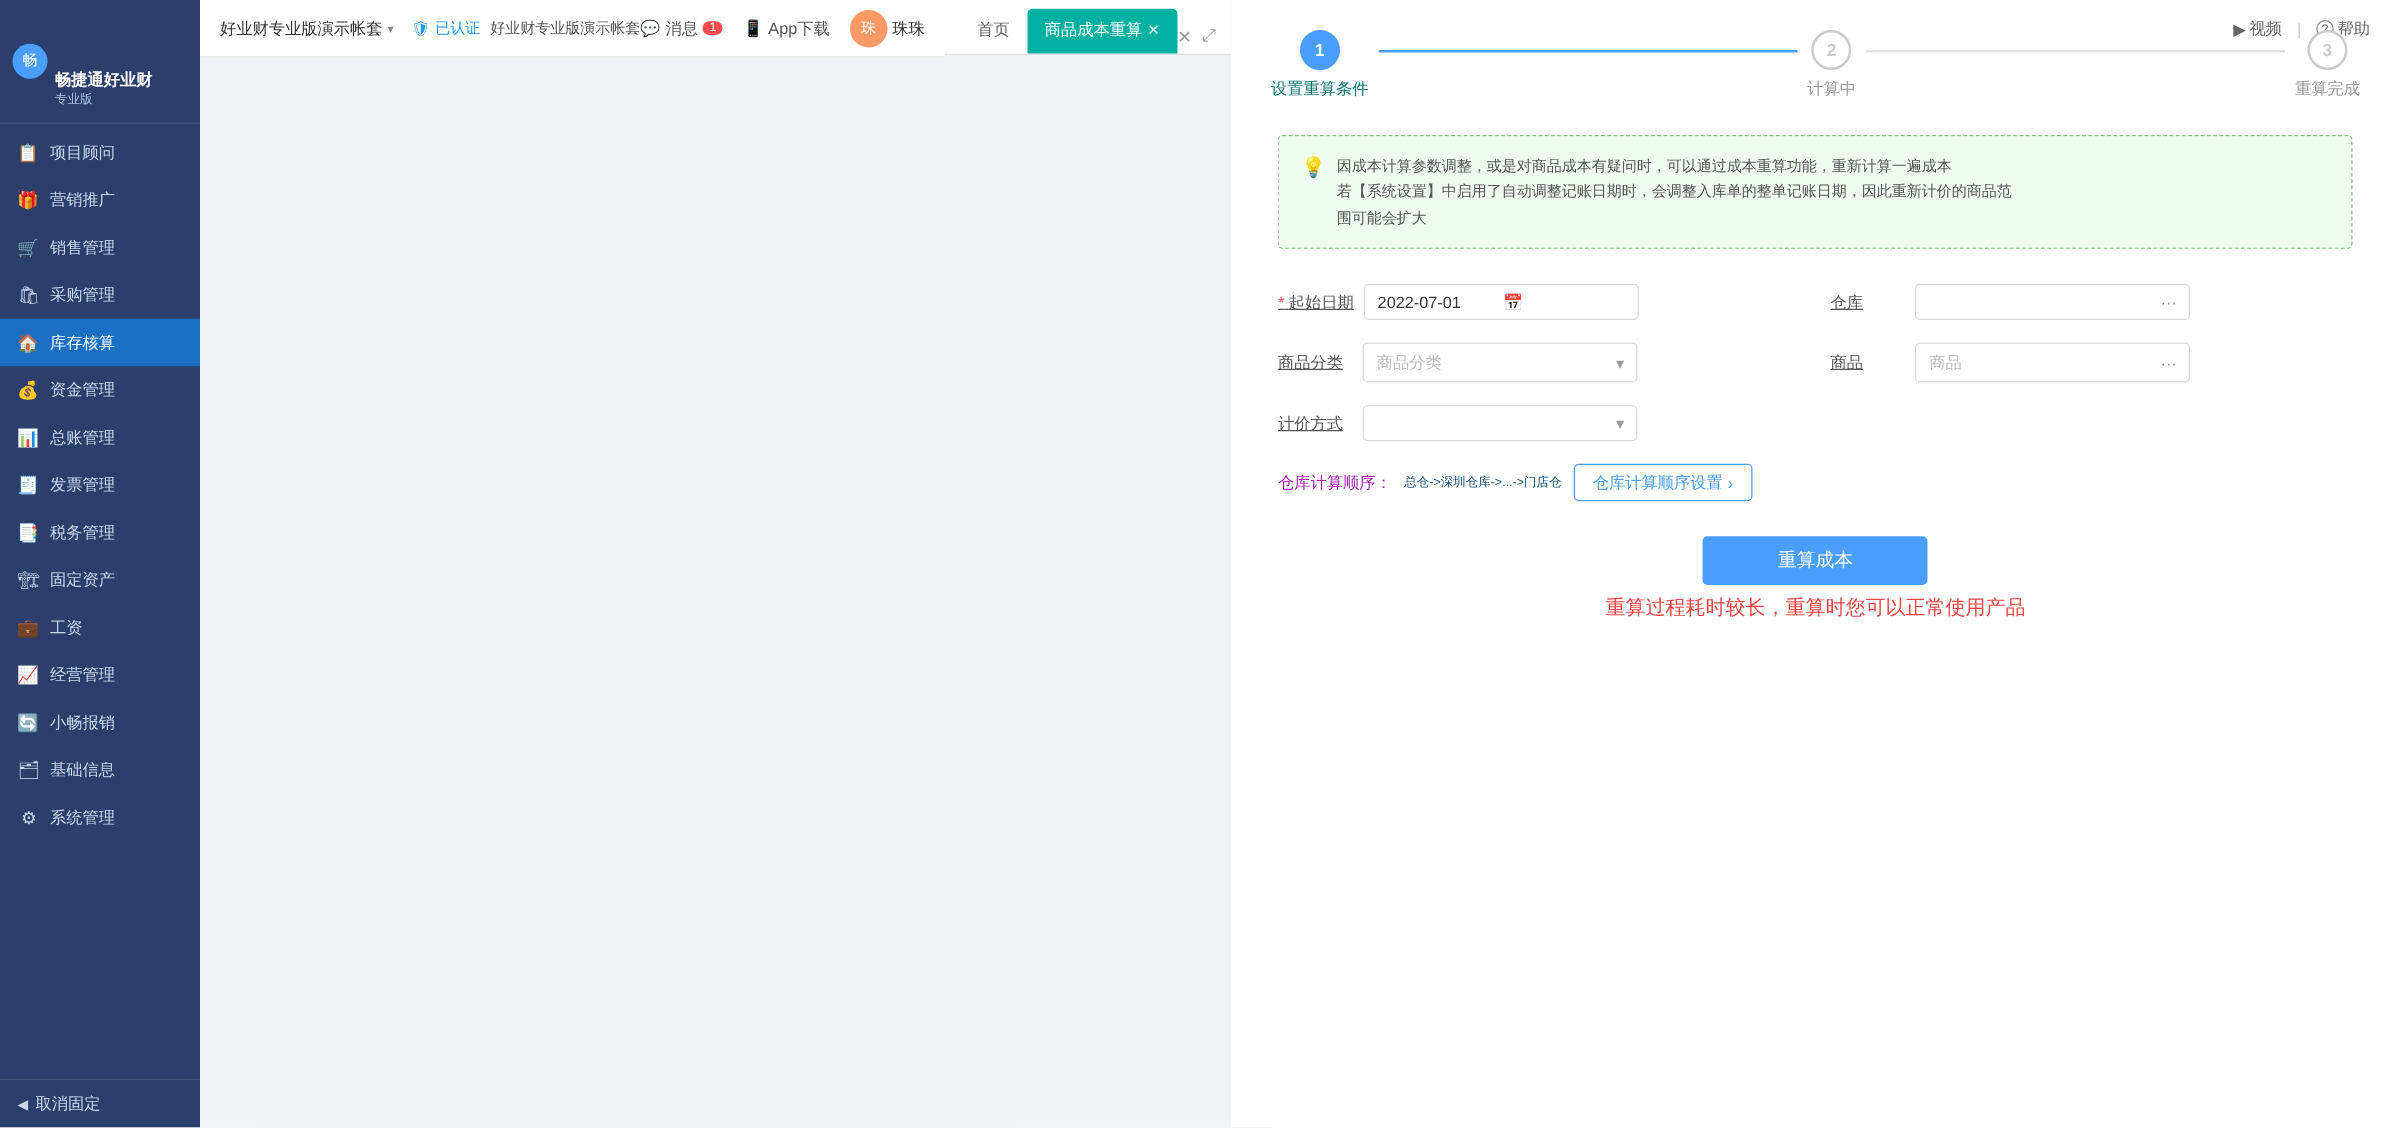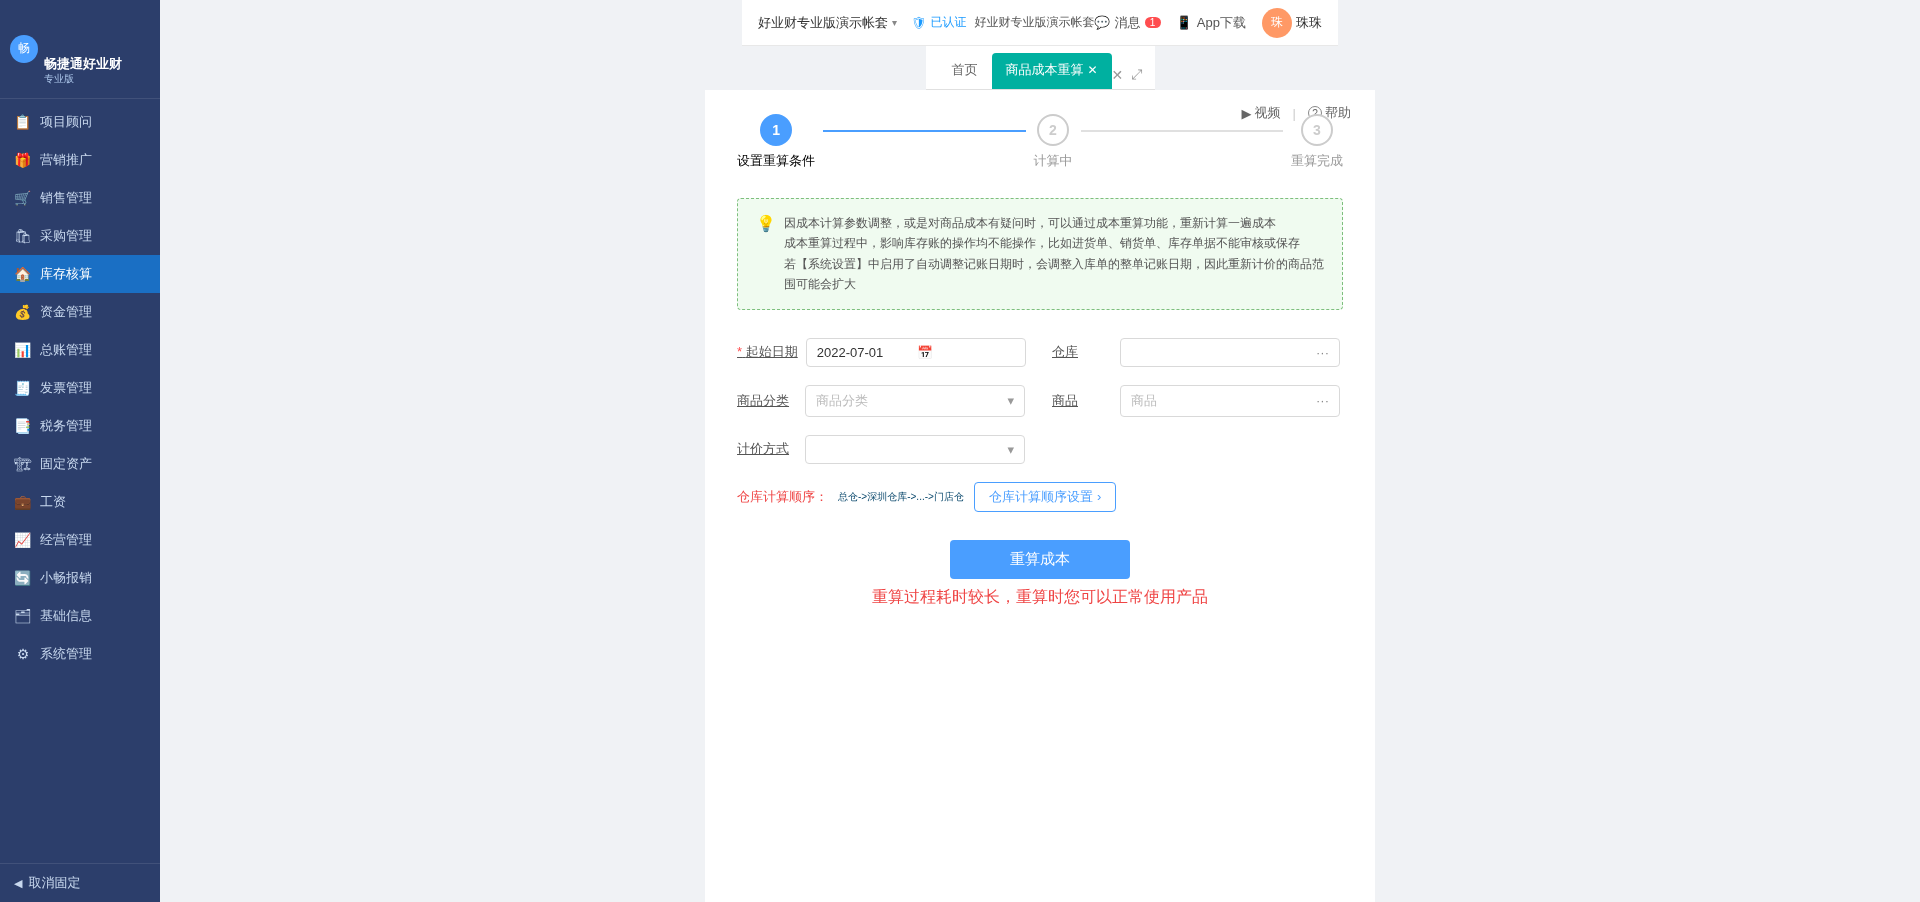--- a/index.html
+++ b/index.html
@@ -54,24 +54,23 @@
       display: flex;
       align-items: center;
       font-size: 13px;
       border-top: 1px solid rgba(255,255,255,0.1);
     }
 
     
     .main {
       flex: 1;
       display: flex;
-      flex-direction: column;
+      flex-direction: row;
       background: #f0f2f5;
       overflow: hidden;
-      align-items: center;
     }
 
     
     .topbar {
       height: 46px;
       background: white;
       display: flex;
       align-items: center;
       padding: 0 16px;
       border-bottom: 1px solid #e8e8e8;
@@ -197,21 +196,21 @@
       border: 2px solid #ccc;
       background: white;
       color: #ccc;
     }
     .step-circle.active {
       background: #4a9eff;
       border-color: #4a9eff;
       color: white;
     }
     .step-label { font-size: 13px; color: #999; }
-    .step-label.active { color: #000000; font-weight: 500; }
+    .step-label.active { color: #0f766e; font-weight: 500; }
     .step-line {
       flex: 1;
       height: 2px;
       background: #e0e0e0;
       margin: 0 8px;
       margin-bottom: 22px;
     }
     .step-line.active { background: #4a9eff; }
 
     
@@ -295,21 +294,21 @@
       justify-content: flex-end;
     }
 
     
     .warehouse-row {
       display: flex;
       align-items: center;
       gap: 10px;
       margin-bottom: 28px;
     }
-    .warehouse-label { font-size: 13px; color: #ef4444; }
+    .warehouse-label { font-size: 13px; color: #a21caf; }
     .warehouse-value { font-size: 10px; color: #0c4a6e; }
     .warehouse-btn {
       border: 1px solid #4a9eff;
       background: white;
       color: #4a9eff;
       border-radius: 4px;
       padding: 5px 14px;
       font-size: 13px;
       cursor: pointer;
       display: flex;
@@ -497,21 +496,20 @@
       <div class="step-item">
         <div class="step-circle">3</div>
         <div class="step-label">重算完成</div>
       </div>
     </div>
 
     <div class="info-box">
       <span class="info-icon">💡</span>
       <div class="info-text">
         <div>因成本计算参数调整，或是对商品成本有疑问时，可以通过成本重算功能，重新计算一遍成本</div>
-        <div>成本重算过程中，影响库存账的操作均不能操作，比如进货单、销货单、库存单据不能审核或保存</div>
         <div>若【系统设置】中启用了自动调整记账日期时，会调整入库单的整单记账日期，因此重新计价的商品范</div>
         <div>围可能会扩大</div>
       </div>
     </div>
 
     <div class="form-section">
 
       <div class="form-row">
         <div class="form-group">
           <label class="form-label">

